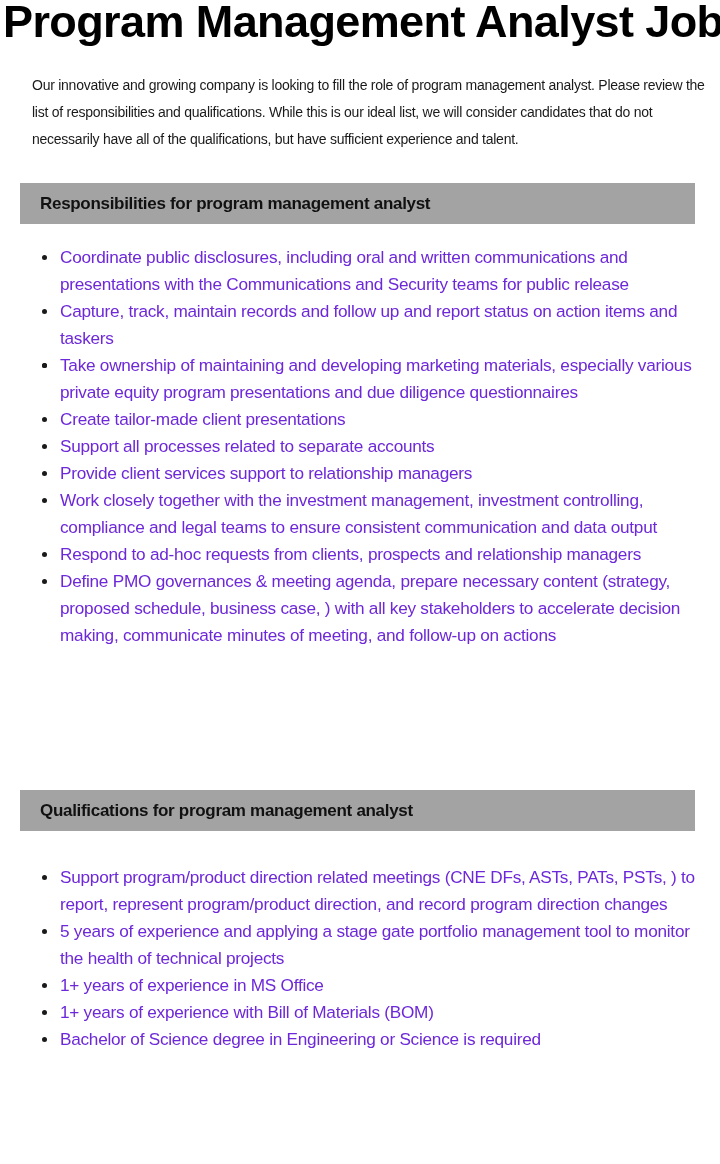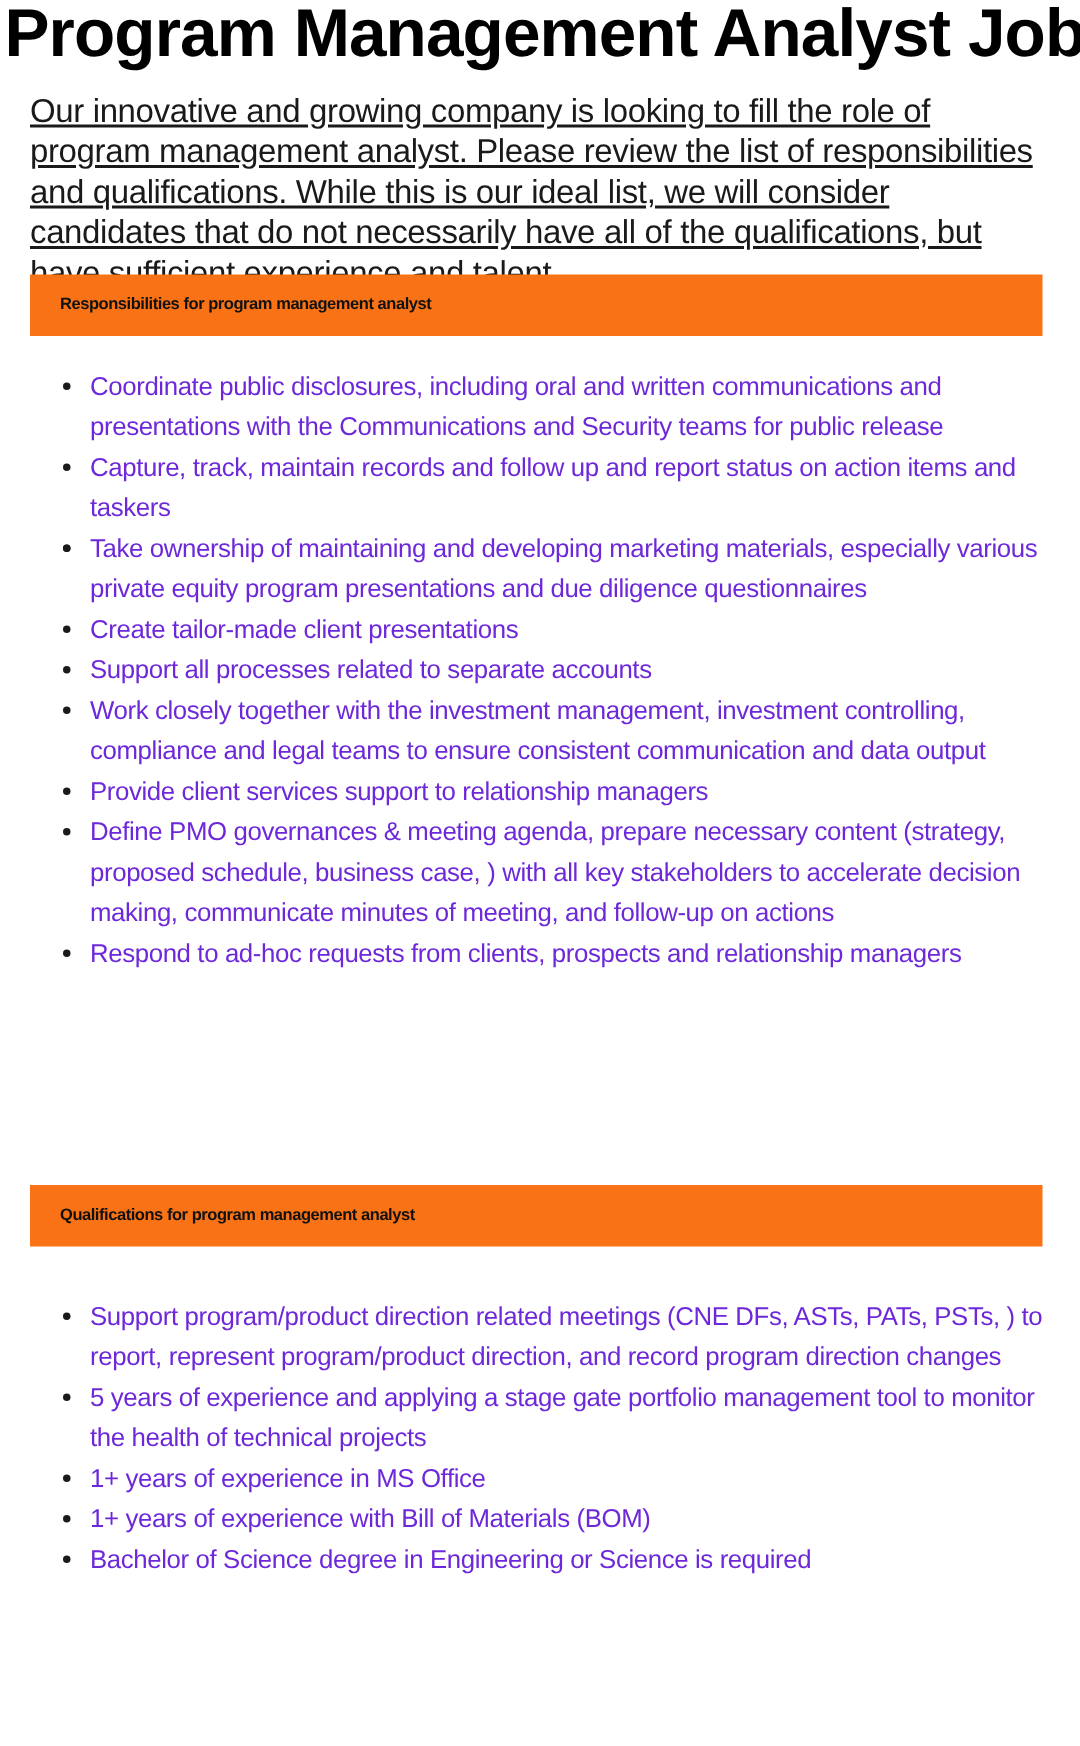--- a/index.html
+++ b/index.html
@@ -25,36 +25,35 @@
       color: #000;
       letter-spacing: -0.6px;
       white-space: nowrap;
       line-height: 40px;
     }
     .intro {
       position: absolute;
       left: 20px;
       top: 60px;
       width: 680px;
-      font-size: 22px;
+      font-size: 14px;
       line-height: 27px;
       letter-spacing: -0.25px;
       color: #1a1a1a;
-      margin: 0;
-      text-decoration: underline;
+      margin: 12px;
     }
     .section-header {
       position: absolute;
       left: 20px;
       width: 675px;
       height: 41px;
-      background: #f97316;
+      background: #a3a3a3;
       box-sizing: border-box;
       padding-left: 20px;
-      font-size: 11px;
+      font-size: 17px;
       font-weight: bold;
       line-height: 41px;
       color: #111;
       letter-spacing: -0.3px;
     }
     .list {
       position: absolute;
       left: 20px;
       width: 680px;
       margin: 0;
@@ -90,24 +89,24 @@
 
 <div class="section-header" style="top:183px;">Responsibilities for program management analyst</div>
 
 <ul class="list" style="top:244px;">
   <li><span class="bullet"></span><span>Coordinate public disclosures, including oral and written communications and presentations with the Communications and Security teams for public release</span></li>
   <li><span class="bullet"></span><span>Capture, track, maintain records and follow up and report status on action items and taskers</span></li>
   <li><span class="bullet"></span></li>
   <li><span class="bullet"></span><span>Take ownership of maintaining and developing marketing materials, especially various private equity program presentations and due diligence questionnaires</span></li>
   <li><span class="bullet"></span><span>Create tailor-made client presentations</span></li>
   <li><span class="bullet"></span><span>Support all processes related to separate accounts</span></li>
+  <li><span class="bullet"></span><span>Provide client services support to relationship managers</span></li>
   <li><span class="bullet"></span><span>Work closely together with the investment management, investment controlling, compliance and legal teams to ensure consistent communication and data output</span></li>
-  <li><span class="bullet"></span><span>Provide client services support to relationship managers</span></li>
+  <li><span class="bullet"></span><span>Respond to ad-hoc requests from clients, prospects and relationship managers</span></li>
   <li><span class="bullet"></span><span>Define PMO governances &amp; meeting agenda, prepare necessary content (strategy, proposed schedule, business case, ) with all key stakeholders to accelerate decision making, communicate minutes of meeting, and follow-up on actions</span></li>
-  <li><span class="bullet"></span><span>Respond to ad-hoc requests from clients, prospects and relationship managers</span></li>
 </ul>
 
 <div class="section-header" style="top:790px;">Qualifications for program management analyst</div>
 
 <ul class="list" style="top:864px;">
   <li><span class="bullet"></span><span>Support program/product direction related meetings (CNE DFs, ASTs, PATs, PSTs, ) to report, represent program/product direction, and record program direction changes</span></li>
   <li><span class="bullet"></span><span>5 years of experience and applying a stage gate portfolio management tool to monitor the health of technical projects</span></li>
   <li><span class="bullet"></span><span>1+ years of experience in MS Office</span></li>
   <li><span class="bullet"></span><span>1+ years of experience with Bill of Materials (BOM)</span></li>
   <li><span class="bullet"></span><span>Bachelor of Science degree in Engineering or Science is required</span></li>

